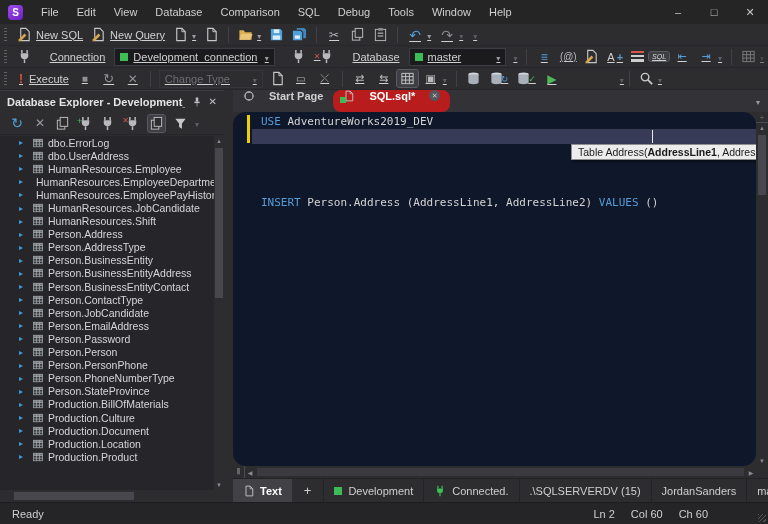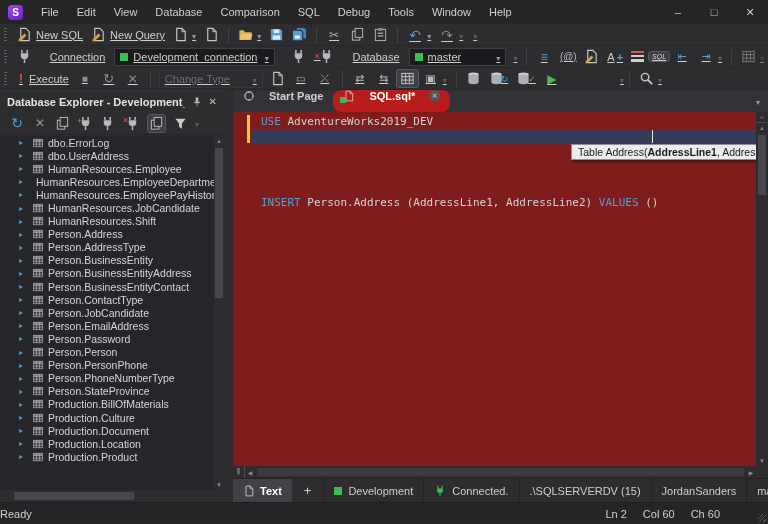--- a/index.html
+++ b/index.html
@@ -57,22 +57,22 @@
   
   #vsplit{position:absolute;left:224px;top:90px;width:9px;bottom:22px;background:#2d2d30;}
   
   #editor-zone{position:absolute;left:233px;top:90px;right:0;bottom:46px;background:#2d2d30;}
   #tabstrip{position:absolute;top:0;left:0;right:0;height:22px;display:flex;align-items:center;background:#333337;}
   .tab{height:22px;display:flex;align-items:flex-start;gap:14px;padding:0 10px;color:#cfcfcf;}
   .tab.active{background:#b91c1c;color:#fff;border-radius:8px;}
   .tabclose{width:11px;height:11px;border-radius:50%;background:#55555b;color:#c9c9ce;font-size:7px;
             display:flex;align-items:center;justify-content:center;}
   #tabstrip-caret{margin-left:auto;margin-right:8px;}
-  #edcontent{position:absolute;top:22px;left:0;right:12px;bottom:12px;background:#7f1d1d;
-             font-family:"DejaVu Sans Mono",monospace;font-size:11px;line-height:15px;color:#d4d4d4;}
+  #edcontent{position:absolute;top:22px;left:0;right:12px;bottom:12px;background:#0f172a;
+             font-family:"DejaVu Sans Mono",monospace;font-size:11px;line-height:15px;color:#d4d4d4;border-radius:13px;}
   #curline{position:absolute;left:19px;right:0;top:17px;height:15px;background:#383b57;}
   #changebar{position:absolute;left:14px;top:3px;width:3px;height:28px;background:#f0d000;}
   .codeline{position:absolute;left:28px;white-space:pre;}
   #line1{top:2px;} #line2{top:35px;margin-top:48px;}
   .kw{color:#569cd6;}
   #edcaret{position:absolute;top:18px;left:calc(28px + 59ch);width:1px;height:13px;background:#e8e8e8;}
   #edtooltip{position:absolute;top:32px;left:338px;height:16px;display:flex;align-items:center;padding:0 6px;
              background:#ececec;border:1px solid #8f8f8f;color:#1b1b1b;
              font-family:"Liberation Sans",sans-serif;font-size:10.5px;white-space:nowrap;
              box-shadow:2px 2px 3px rgba(0,0,0,.45);}
@@ -85,21 +85,21 @@
   #ed-hsplit{width:12px;height:12px;border-right:1px solid #4a4a50;color:#9a9aa0;font-size:8px;display:flex;align-items:center;justify-content:center;}
   #ed-hthumb{flex:1;height:8px;margin:0 2px;background:#3a3a40;}
   
   #docbar{position:absolute;left:233px;right:0;bottom:22px;height:24px;background:#2d2d30;display:flex;align-items:stretch;border-top:1px solid #232327;}
   #text-tab{display:flex;align-items:center;gap:5px;padding:0 10px;background:#424246;color:#fff;font-weight:bold;}
   #plus-btn{display:flex;align-items:center;padding:0 12px;color:#cfcfcf;font-size:13px;}
   #docbar .spacer{width:42px;}
   .seg{display:flex;align-items:center;gap:6px;padding:0 10px;border-left:1px solid #232327;color:#cfcfcf;white-space:nowrap;}
   
   #statusbar{position:absolute;left:0;right:0;bottom:0;height:22px;background:#252527;border-top:1px solid #1d1d20;
-             display:flex;align-items:center;padding:0 0;color:#cfcfcf;}
+             display:flex;align-items:center;padding:0 12px;color:#cfcfcf;}
   #status-right{margin-left:auto;display:flex;gap:16px;margin-right:48px;}
   #resize-grip{position:absolute;right:2px;bottom:2px;width:8px;height:8px;
      background-image:repeating-linear-gradient(135deg,#55555a 0 1px,transparent 1px 3px);}
 </style>
 </head>
 <body>
 
 <svg class="hiddensvg" xmlns="http://www.w3.org/2000/svg">
   <defs>
     <symbol id="i-doc" viewBox="0 0 16 16">

